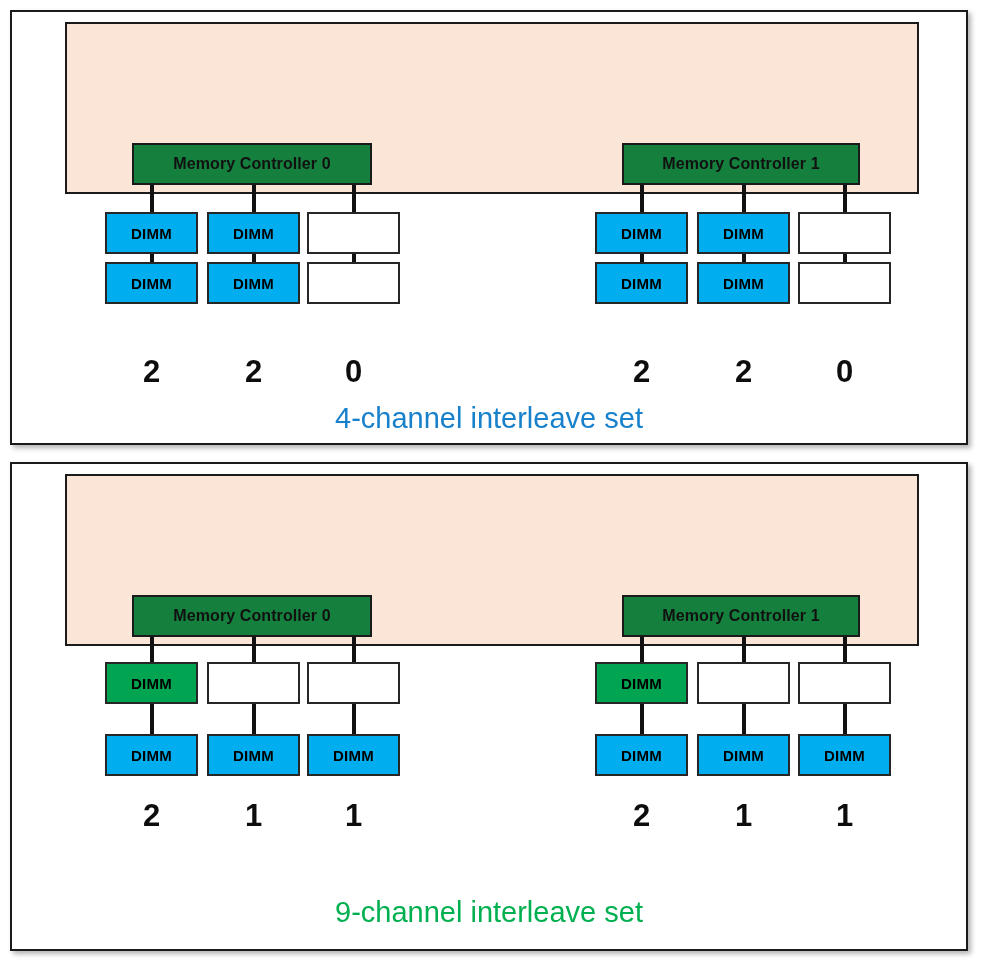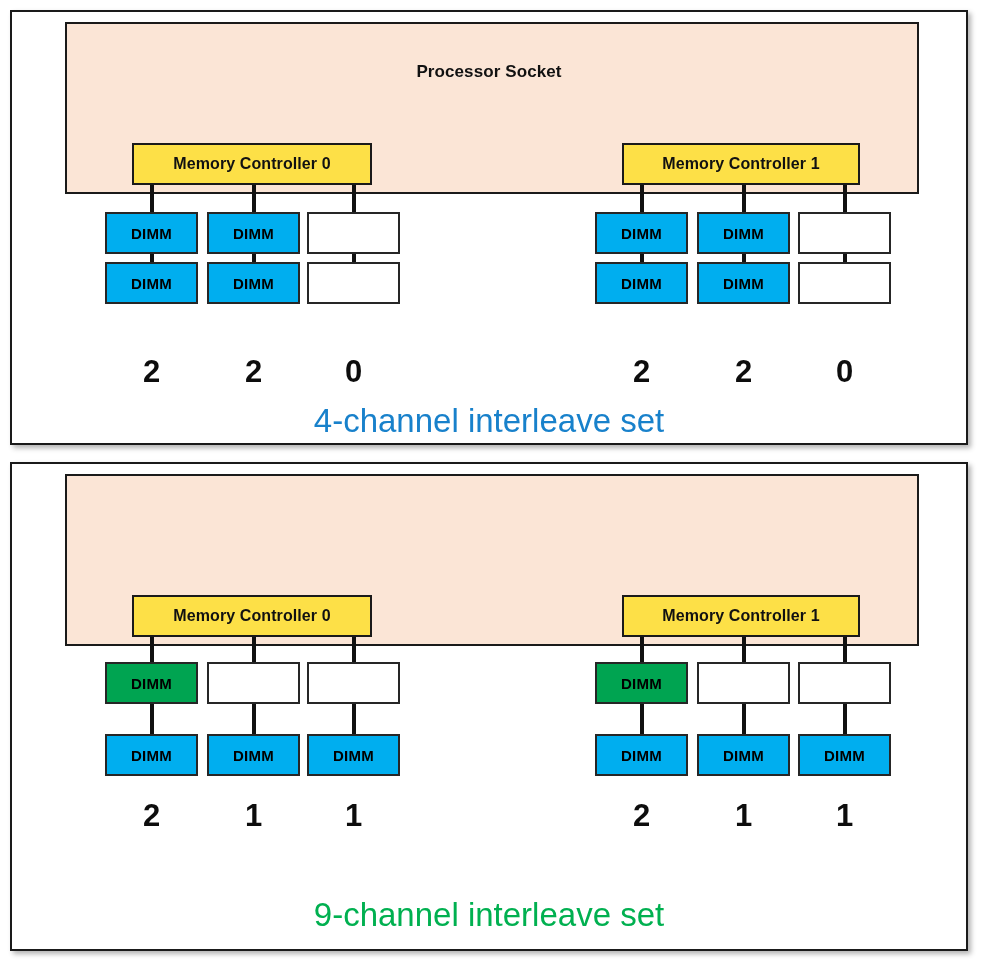--- a/index.html
+++ b/index.html
@@ -30,21 +30,21 @@
     left:0;right:0;
     text-align:center;
     font-size:17px;
     font-weight:bold;
     color:#111111;
     letter-spacing:.1px;
   }
 
   .mc{
     position:absolute;
-    background:#fde047;
+    background:#15803d;
     border:2px solid #1a1a1a;
     box-sizing:border-box;
     display:flex;
     align-items:center;
     justify-content:center;
     font-size:16px;
     font-weight:bold;
     color:#111111;
     letter-spacing:.1px;
   }
@@ -81,34 +81,33 @@
     font-size:31px;
     font-weight:bold;
     color:#0d0d0d;
     line-height:1;
   }
 
   .caption{
     position:absolute;
     left:0;right:0;
     text-align:center;
-    font-size:33px;
+    font-size:29px;
     font-weight:normal;
     line-height:1;
   }
   .caption-blue{color:#1881CB;}
   .caption-green{color:#00B050;}
 </style>
 </head>
 <body>
 
 <div id="root">
     <div class="panel" style="left: 10px; top: 10px; width: 958px; height: 435px;">
       <div class="socket" style="left: 53px; top: 10px; width: 854px; height: 172px;"></div>
-      <div class="socket-title" style="top: 50px;">Processor Socket</div>
       <div class="mc" style="left: 120px; top: 131px; width: 240px; height: 42px;">
         <span>Memory Controller 0</span>
       </div>
       <div class="mc" style="left: 610px; top: 131px; width: 238px; height: 42px;">
         <span>Memory Controller 1</span>
       </div>
       <div class="wire" style="left: 137.5px; top: 173px; height: 27px;"></div>
       <div class="wire" style="left: 137.5px; top: 242px; height: 8px;"></div>
       <div class="slot filled-blue" style="left: 93px; top: 200px;">
         <span class="slot-label">DIMM</span>

